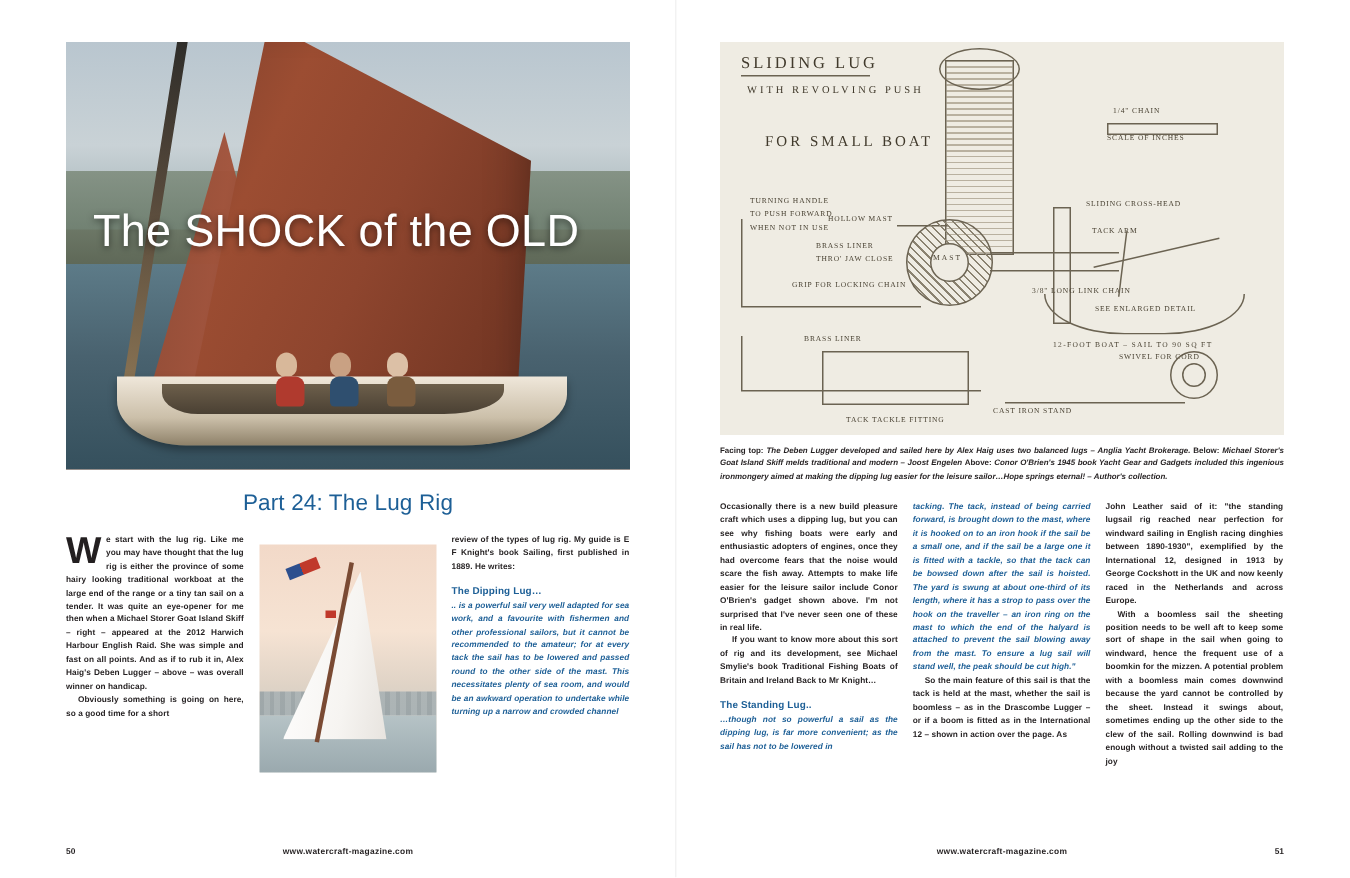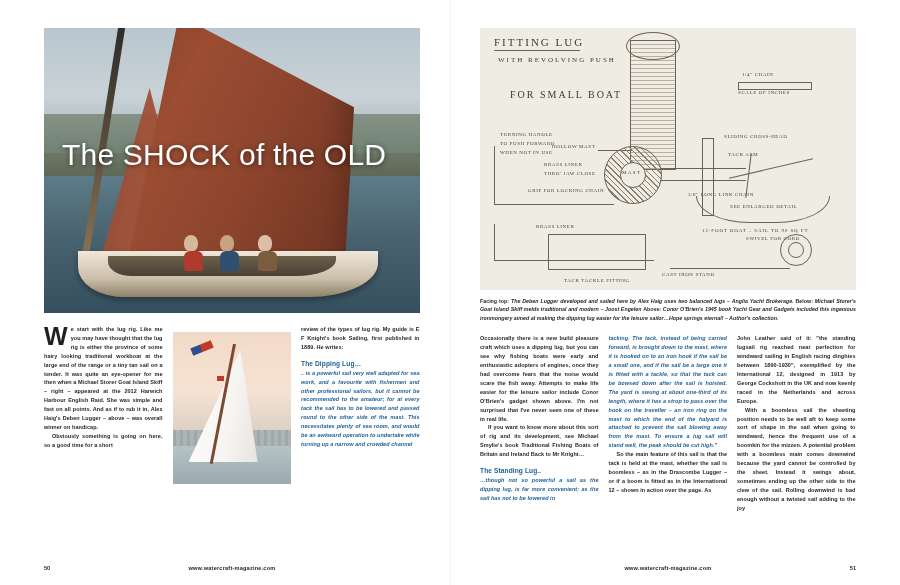--- a/index.html
+++ b/index.html
@@ -300,20 +300,21 @@
         <i style="background:#c9a183"></i>
           <b style="background:#2f4f6f"></b>
       </div>
       <div class="crew crew-c">
         <i style="background:#dcc0a6"></i>
           <b style="background:#7a5c3e"></b>
       </div>
       <div class="hero-title">The SHOCK of the OLD</div>
     </div>
 
+    <div class="part-title">Part 24: The Lug Rig</div>
 
     <div class="cols">
 
       <div class="col">
         <p class="dropcap-para noind"><span class="dropcap">W</span><span>e start with the lug rig. Like me you may have thought that the lug rig is either the province of some hairy looking traditional workboat at the large end of the range or a tiny tan sail on a tender. It was quite an eye-opener for me then when a Michael Storer Goat Island Skiff – right – appeared at the 2012 Harwich Harbour English Raid. She was simple and fast on all points. And as if to rub it in, Alex Haig's Deben Lugger – above – was overall winner on handicap.</span></p>
         <p>Obviously something is going on here, so a good time for a short</p>
       </div>
 
       <div class="col">
         <div class="spacer"></div>
@@ -339,21 +340,21 @@
       <span class="pgno">50</span>
       <span class="url">www.watercraft-magazine.com</span>
       <span class="pgno-r"></span>
     </div>
   </div>
 
   <div class="page page-right">
 
     <div class="drawing">
 
-      <div class="dr-title" style="left:14px; top:8px; font-size:11px;">FITTING LUG</div>
+      <div class="dr-title" style="left:14px; top:8px; font-size:11px;">SLIDING LUG</div>
       <div class="dr-line" style="left:14px; top:22px; width:86px; height:1px;"></div>
       <div class="dr-title" style="left:18px; top:28px; font-size:7px;">WITH REVOLVING PUSH</div>
       <div class="dr-title" style="left:30px; top:48px; font-size:10px;margin-top:13px;">FOR SMALL BOAT</div>
 
       <div class="dr-box" style="left:150px; top:12px; width:44px; height:128px; background:repeating-linear-gradient(0deg,#b9b1a0 0 1px,transparent 1px 4px);"></div>
       <div class="dr-circle" style="left:146px; top:4px; width:52px; height:26px;"></div>
       <div class="dr-label" style="left:72px; top:116px;">HOLLOW MAST</div>
       <div class="dr-line" style="left:118px; top:122px; width:34px; height:1px;"></div>
 
       <div class="dr-box" style="left:258px; top:54px; width:72px; height:6px;"></div>

